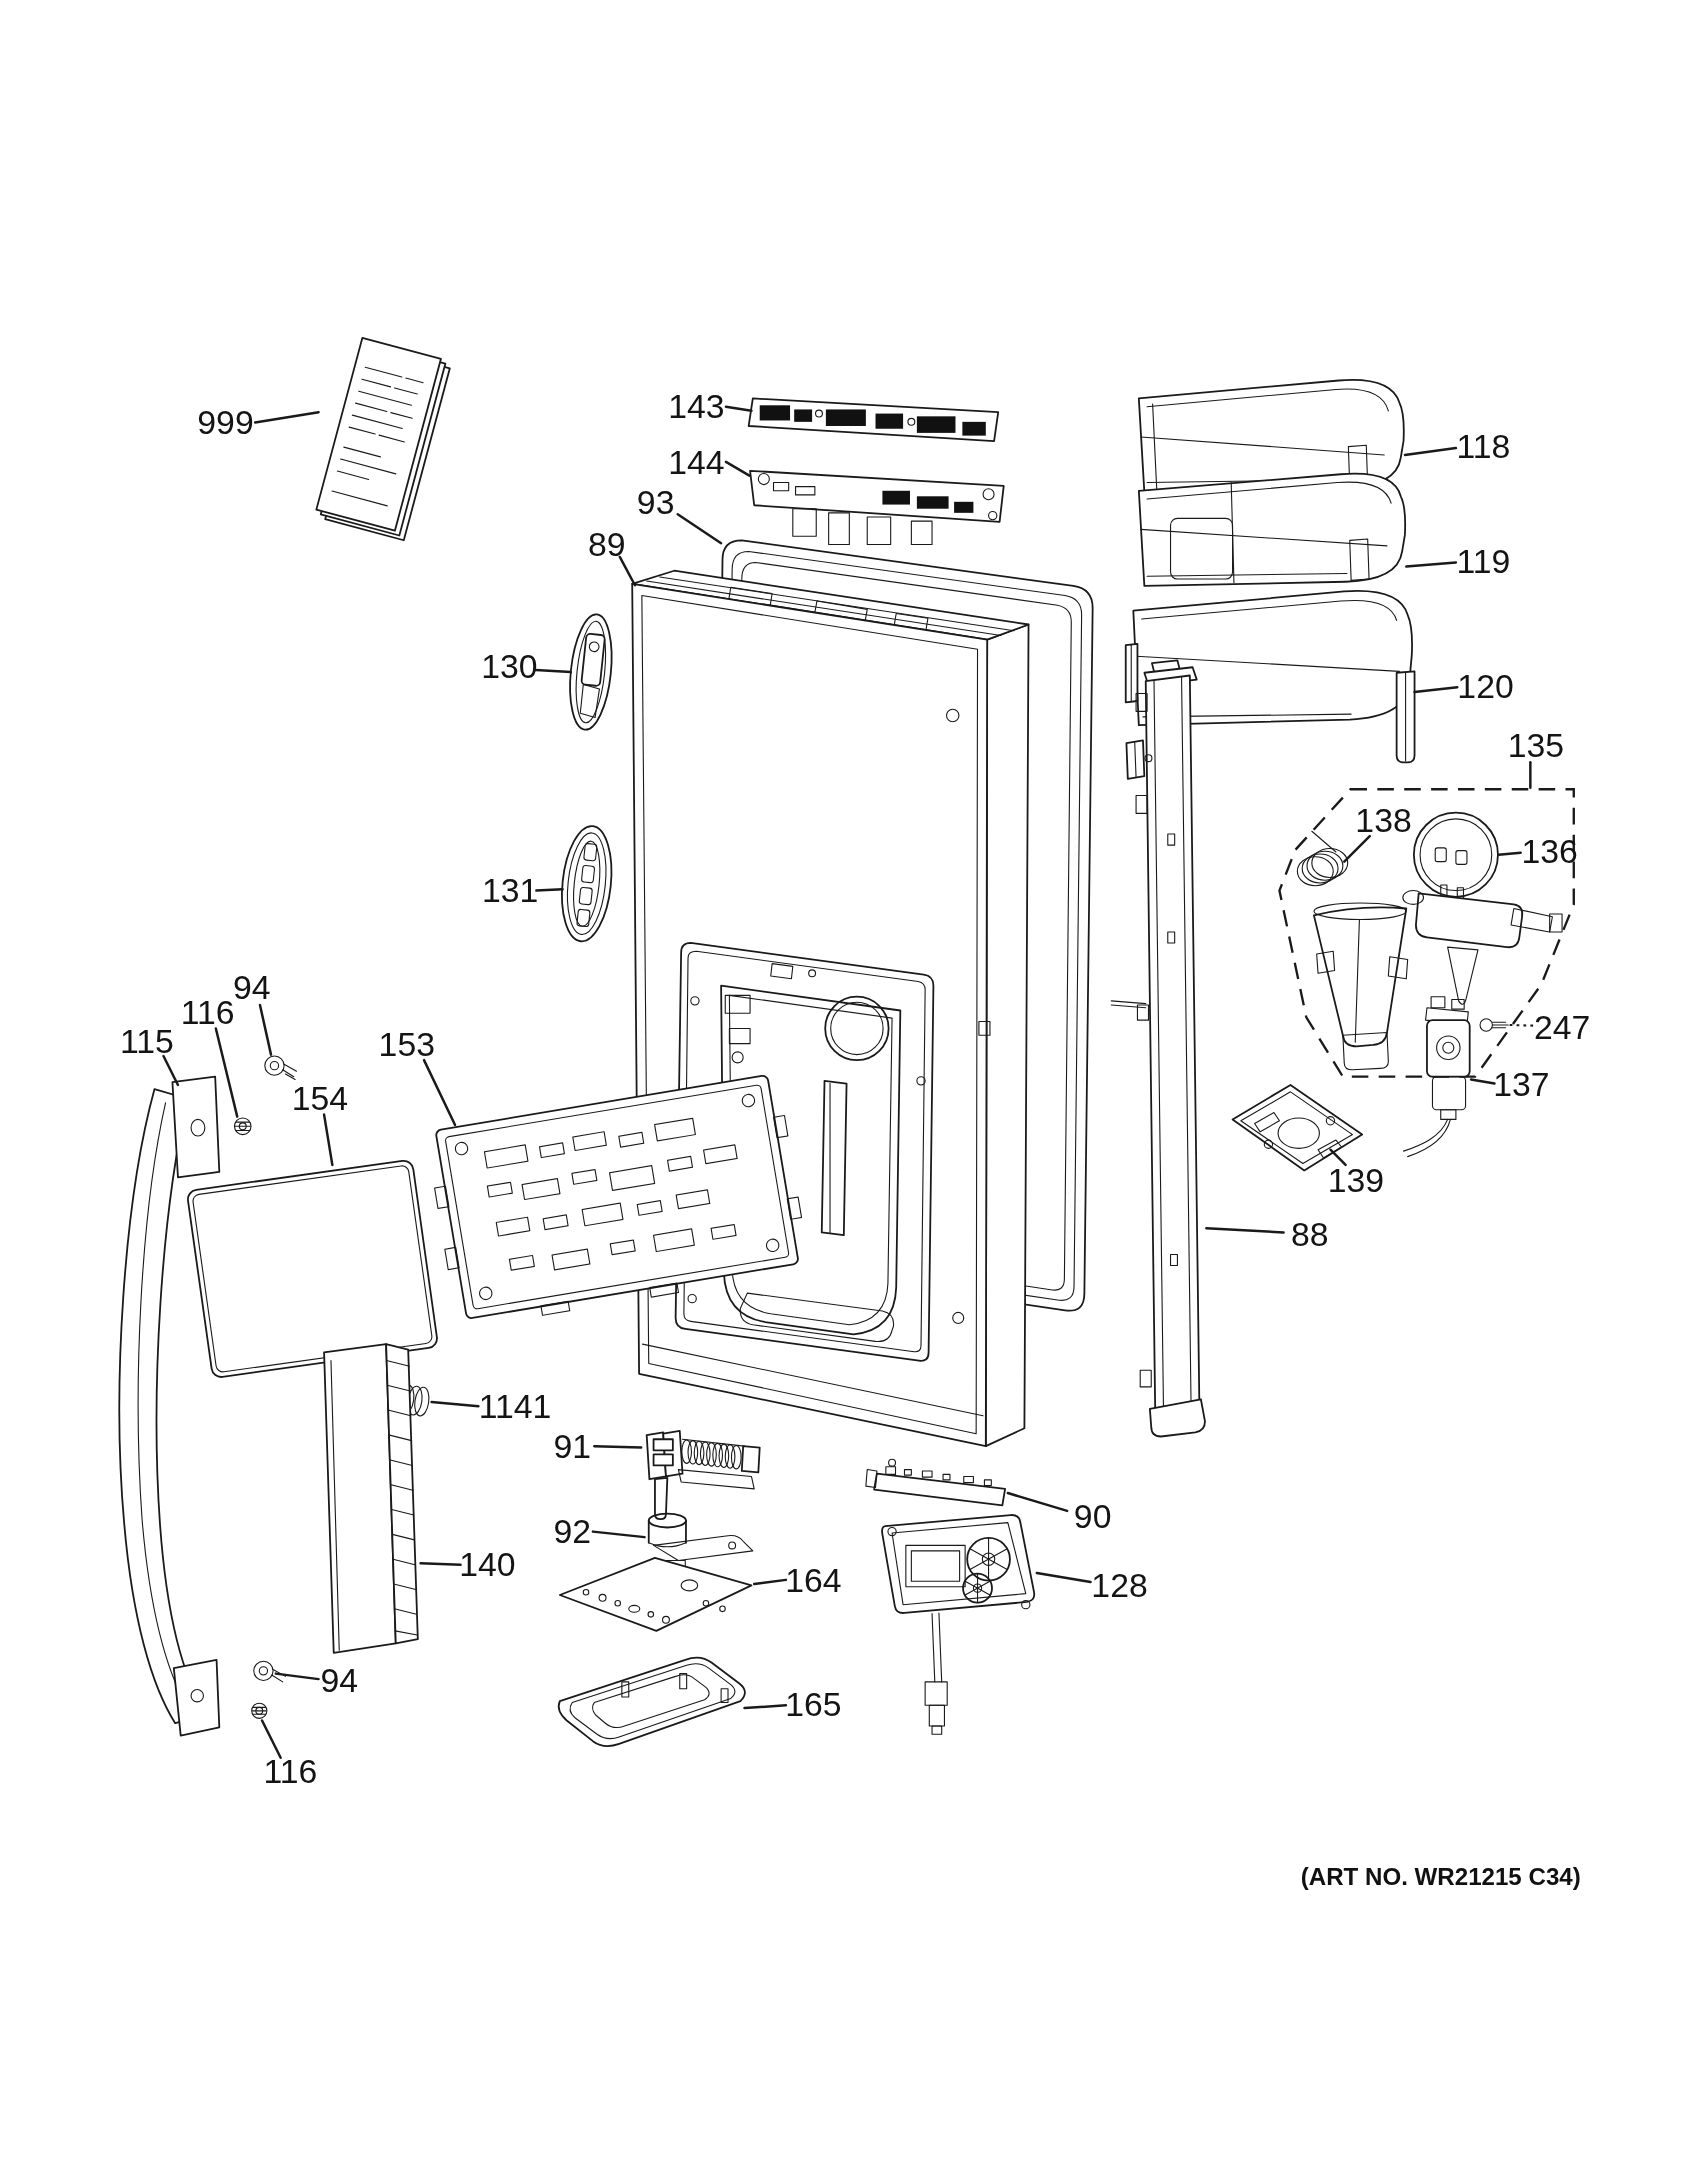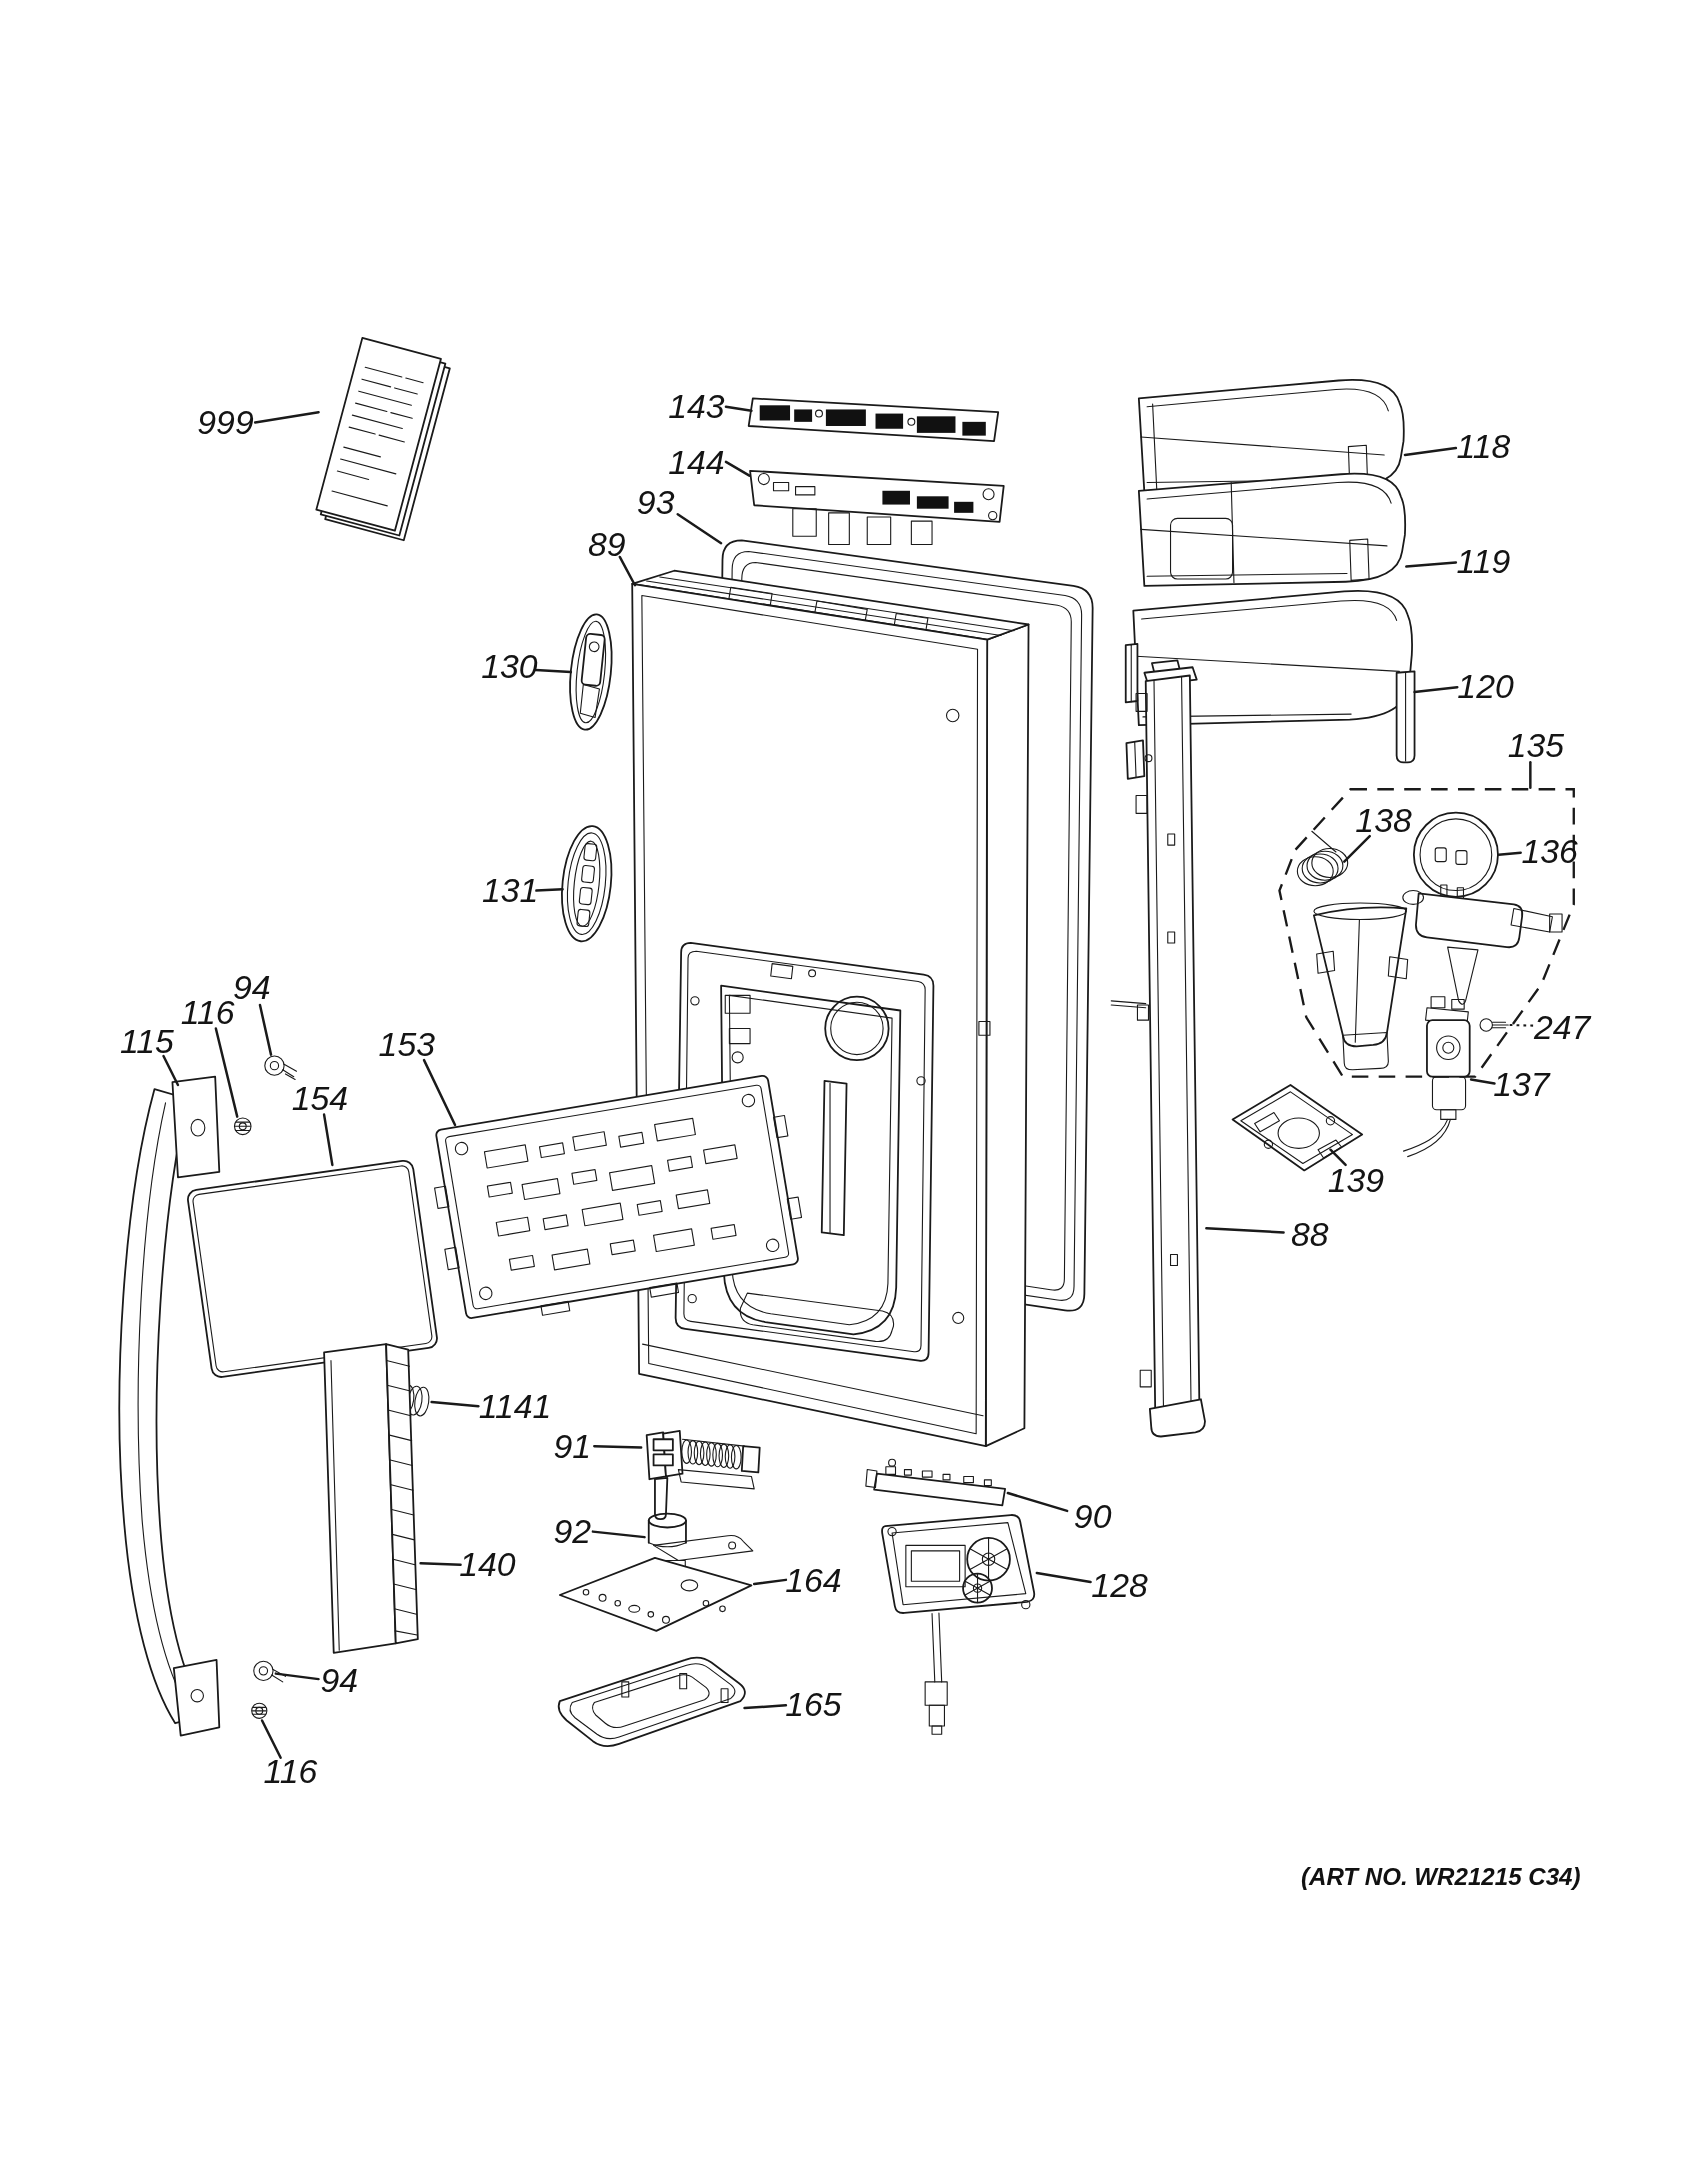--- a/index.html
+++ b/index.html
@@ -1,17 +1,17 @@
 <!DOCTYPE html>
 <html style="font-size:11px"><head>
 <meta charset="utf-8">
 <style>
   html,body{margin:0;padding:0;background:#ffffff;}
   .stage{position:relative;width:1689px;height:2183px;background:#ffffff;overflow:hidden;
-         font-family:"Liberation Sans", sans-serif;font-style:italic;}
+         font-family:"Liberation Sans", sans-serif;}
   svg{position:absolute;left:0;top:0;}
   .ln{fill:none;stroke:#1a1a1a;stroke-width:2.6;stroke-linejoin:round;stroke-linecap:round;}
   .th{fill:none;stroke:#1a1a1a;stroke-width:1.6;stroke-linejoin:round;stroke-linecap:round;}
   .fw{fill:#ffffff;stroke:#1a1a1a;stroke-width:2.6;stroke-linejoin:round;}
   .fb{fill:#111111;stroke:none;}
   .dash{fill:none;stroke:#1a1a1a;stroke-width:3.4;stroke-dasharray:24 15;}
   .leader{stroke:#1a1a1a;stroke-width:3.6;stroke-linecap:round;fill:none;}
   .dotlead{stroke:#1a1a1a;stroke-width:3;stroke-dasharray:4 6;fill:none;}
   .callout{font-family:"Liberation Sans", sans-serif;font-size:49px;fill:#141414;}
   .artno{font-family:"Liberation Sans", sans-serif;font-size:35px;font-weight:bold;fill:#111111;}

